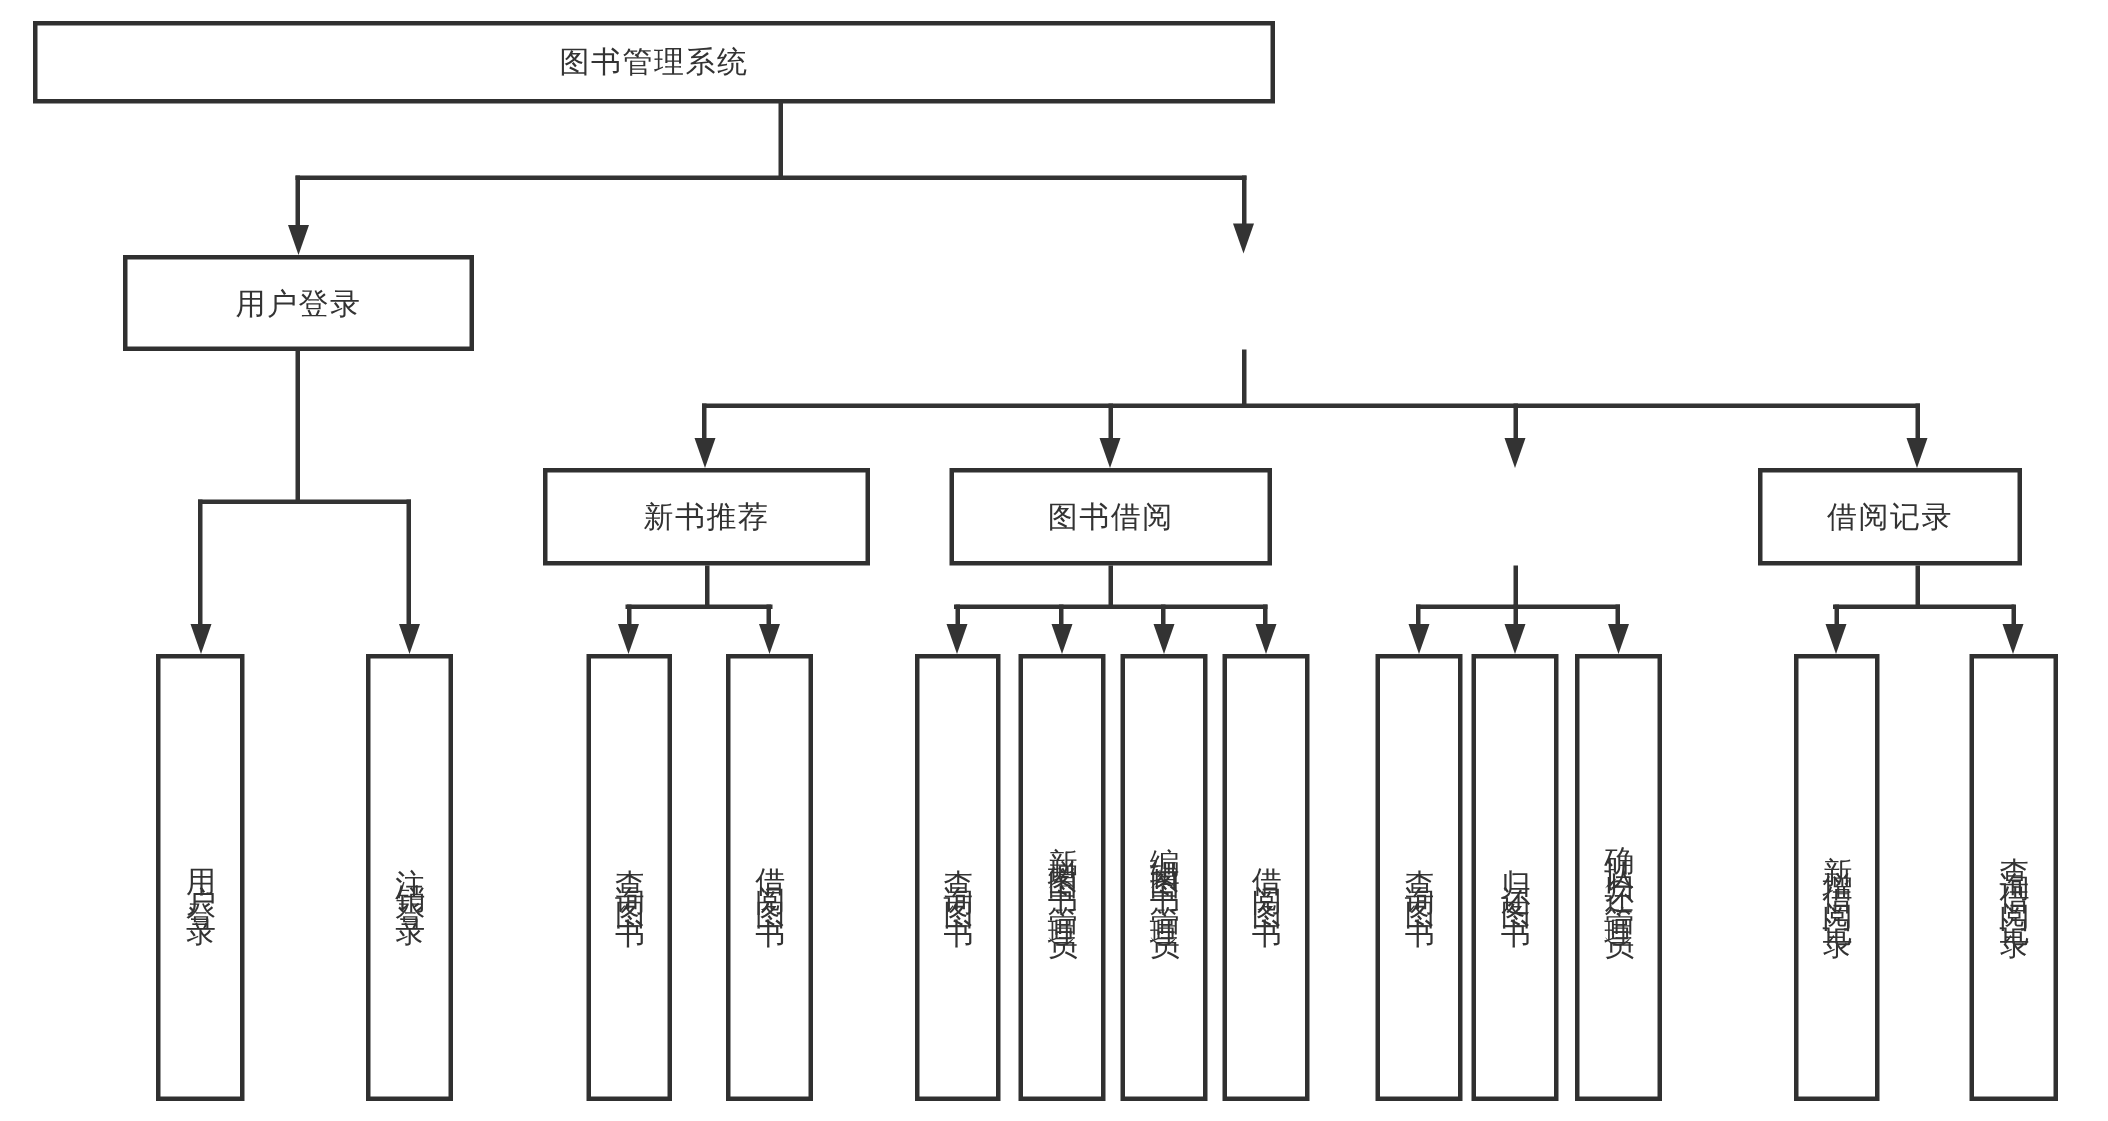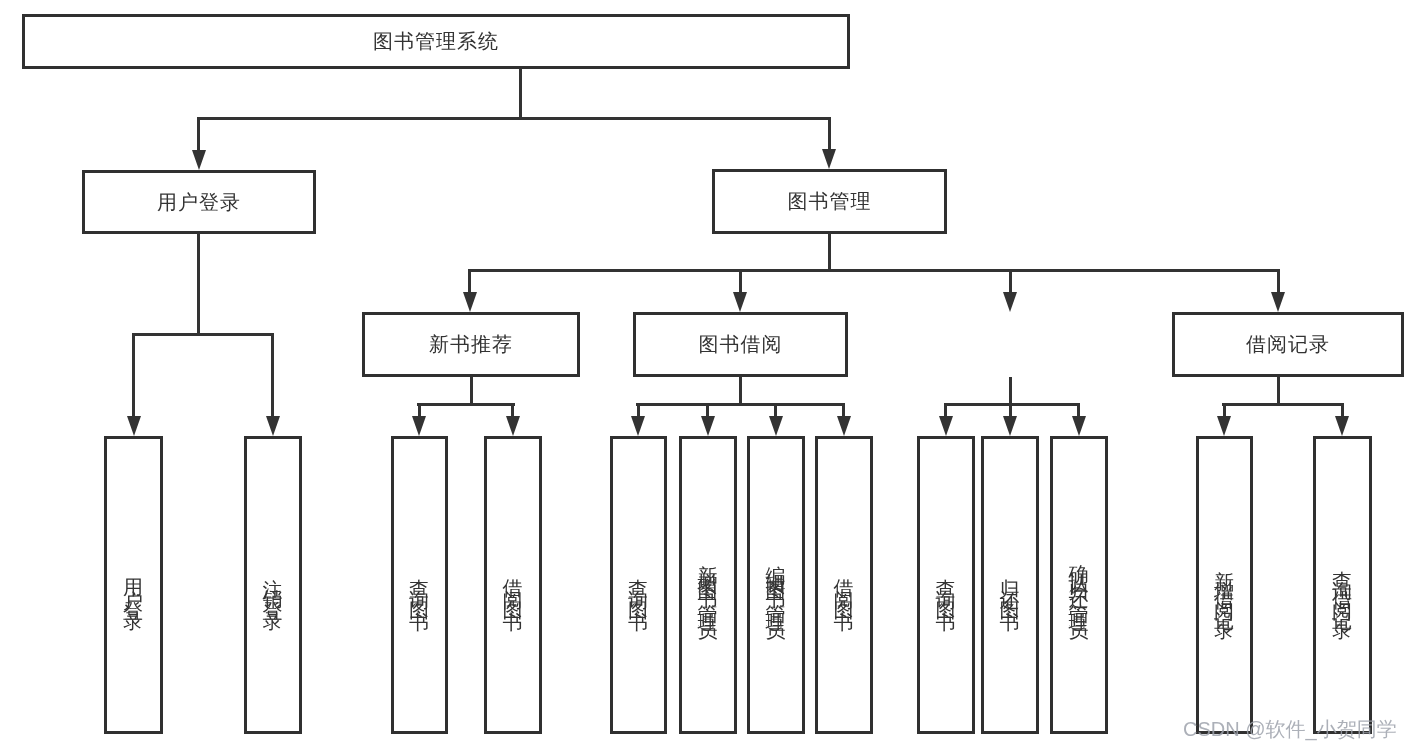--- a/index.html
+++ b/index.html
@@ -48,23 +48,20 @@
   <div class="vl" style="left:519px;top:68px;height:50px;"></div>
   <div class="hl" style="left:197px;top:117px;width:634px;"></div>
   <div class="vl" style="left:197px;top:117px;height:37px;"></div>
   <div class="ar" style="left:192px;top:150px;"></div>
   <div class="vl" style="left:828px;top:117px;height:34px;"></div>
   <div class="ar" style="left:822px;top:149px;"></div>
 
   <div class="box" style="left:82px;top:170px;width:234px;height:64px;">
     <span>用户登录</span>
   </div>
-  <div class="box" style="left:712px;top:169px;width:235px;height:65px;">
-    <span>图书管理</span>
-  </div>
 
   <div class="vl" style="left:197px;top:233px;height:101px;"></div>
   <div class="hl" style="left:132px;top:333px;width:142px;"></div>
   <div class="vl" style="left:132px;top:333px;height:84px;"></div>
   <div class="vl" style="left:271px;top:333px;height:84px;"></div>
   <div class="ar" style="left:127px;top:416px;"></div>
   <div class="ar" style="left:266px;top:416px;"></div>
 
   <div class="vl" style="left:828px;top:233px;height:38px;"></div>
   <div class="hl" style="left:468px;top:269px;width:812px;"></div>
@@ -76,21 +73,21 @@
   <div class="ar" style="left:733px;top:292px;"></div>
   <div class="ar" style="left:1003px;top:292px;"></div>
   <div class="ar" style="left:1271px;top:292px;"></div>
 
   <div class="box" style="left:362px;top:312px;width:218px;height:65px;">
     <span>新书推荐</span>
   </div>
   <div class="box" style="left:633px;top:312px;width:215px;height:65px;">
     <span>图书借阅</span>
   </div>
-  <div class="box" style="left:1172px;top:312px;width:232px;height:65px;">
+  <div class="box" style="left:1172px;top:312px;width:176px;height:65px;">
     <span>借阅记录</span>
   </div>
 
   <div class="vl" style="left:470px;top:377px;height:27px;"></div>
   <div class="hl" style="left:417px;top:403px;width:98px;"></div>
   <div class="vl" style="left:418px;top:403px;height:15px;"></div>
   <div class="vl" style="left:511px;top:403px;height:15px;"></div>
   <div class="ar" style="left:412px;top:416px;"></div>
   <div class="ar" style="left:506px;top:416px;"></div>
 
@@ -158,15 +155,14 @@
     <span class="vtext lsL">确认归还（管理员）</span>
   </div>
 
   <div class="leaf" style="left:1196px;top:436px;width:57px;height:298px;">
     <span class="vtext ls6">新增借阅记录</span>
   </div>
   <div class="leaf" style="left:1313px;top:436px;width:59px;height:298px;">
     <span class="vtext ls6">查询借阅记录</span>
   </div>
 
-  <div class="watermark">CSDN @软件_小贺同学</div>
 
 </div>
 
 </body></html>

